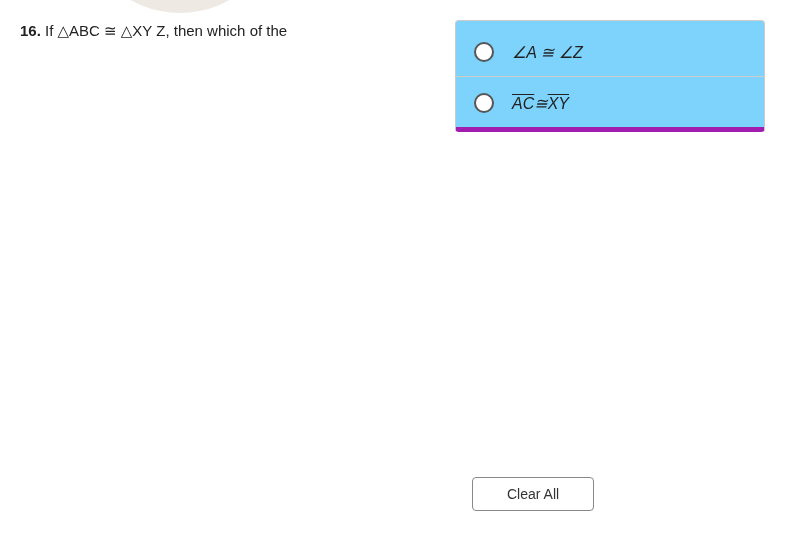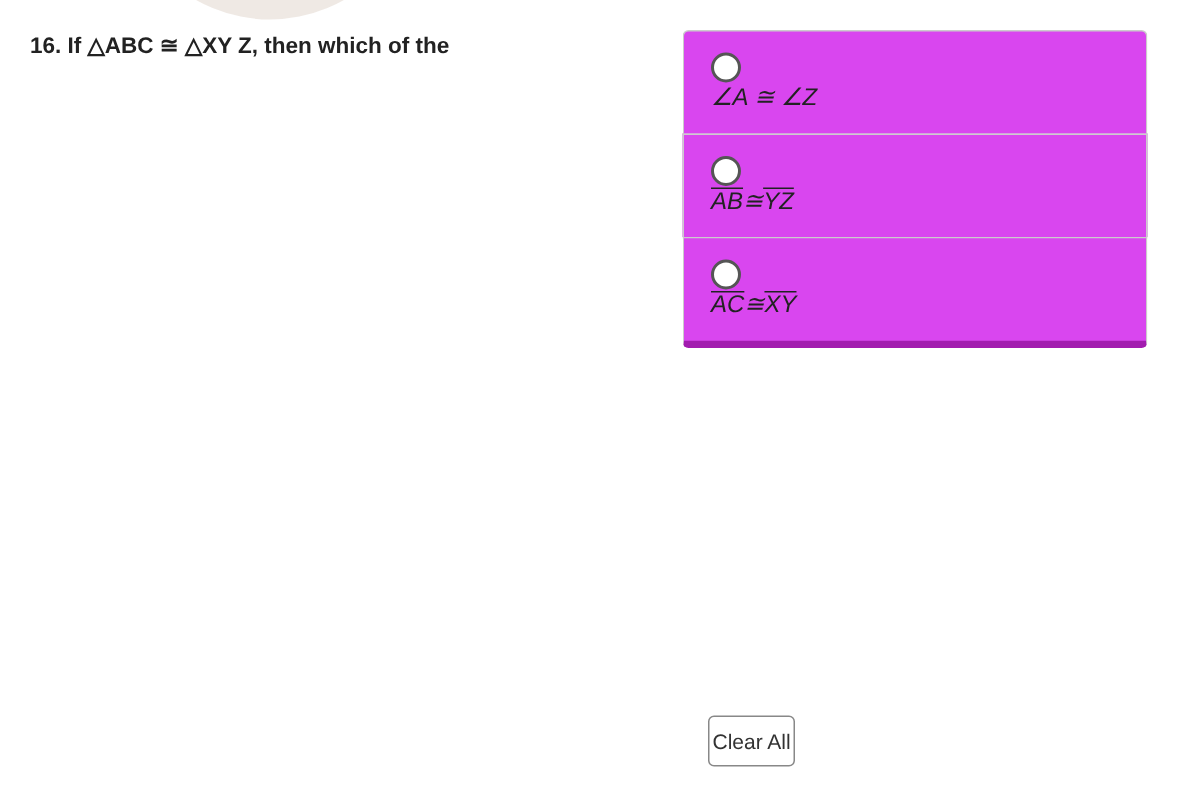--- a/index.html
+++ b/index.html
@@ -15,21 +15,21 @@
 
     .question-area {
       position: absolute;
       top: 20px;
       left: 20px;
       width: 340px;
     }
 
     .question-number {
       font-size: 15px;
-      font-weight: bold;
+      font-weight: normal;
       color: #222;
       line-height: 1.5;
     }
 
     .question-text {
       font-size: 15px;
       color: #222;
       line-height: 1.5;
     }
 
@@ -49,28 +49,27 @@
       top: 20px;
       right: 20px;
       width: 310px;
       display: flex;
       flex-direction: column;
       gap: 0;
     }
 
     .answer-option {
       display: flex;
-      align-items: flex-start;
+      align-items: flex-end;
       padding: 14px 18px;
       border: 1px solid #ccc;
-      background: #d946ef;
+      background: #7dd3fc;
       cursor: pointer;
       min-height: 56px;
       border-bottom: none;
-      flex-direction: column;
     }
 
     .answer-option:first-child {
       border-radius: 4px 4px 0 0;
     }
 
     .answer-option:last-child {
       border-bottom: 5px solid #a21caf;
       border-radius: 0 0 4px 4px;
     }
@@ -93,21 +92,21 @@
     }
 
     .overline {
       text-decoration: overline;
     }
 
     .clear-btn {
       position: absolute;
       bottom: 30px;
       left: 472px;
-      padding: 8px 2px;
+      padding: 8px 34px;
       background: #fff;
       border: 1px solid #888;
       border-radius: 4px;
       font-size: 14px;
       color: #333;
       cursor: pointer;
     }
   </style>
 </head>
 <body>
@@ -122,26 +121,20 @@
 <div class="answers-panel">
 
   <div class="answer-option">
     <div class="radio-btn"></div>
     <span class="answer-math">
       ∠A ≅ ∠Z
     </span>
   </div>
 
 
-  <div class="answer-option">
-    <div class="radio-btn"></div>
-    <span class="answer-math">
-      <span class="overline">AB</span>≅<span class="overline">YZ</span>
-    </span>
-  </div>
 
   <div class="answer-option">
     <div class="radio-btn"></div>
     <span class="answer-math">
       <span class="overline">AC</span>≅<span class="overline">XY</span>
     </span>
   </div>
 
 </div>
 

